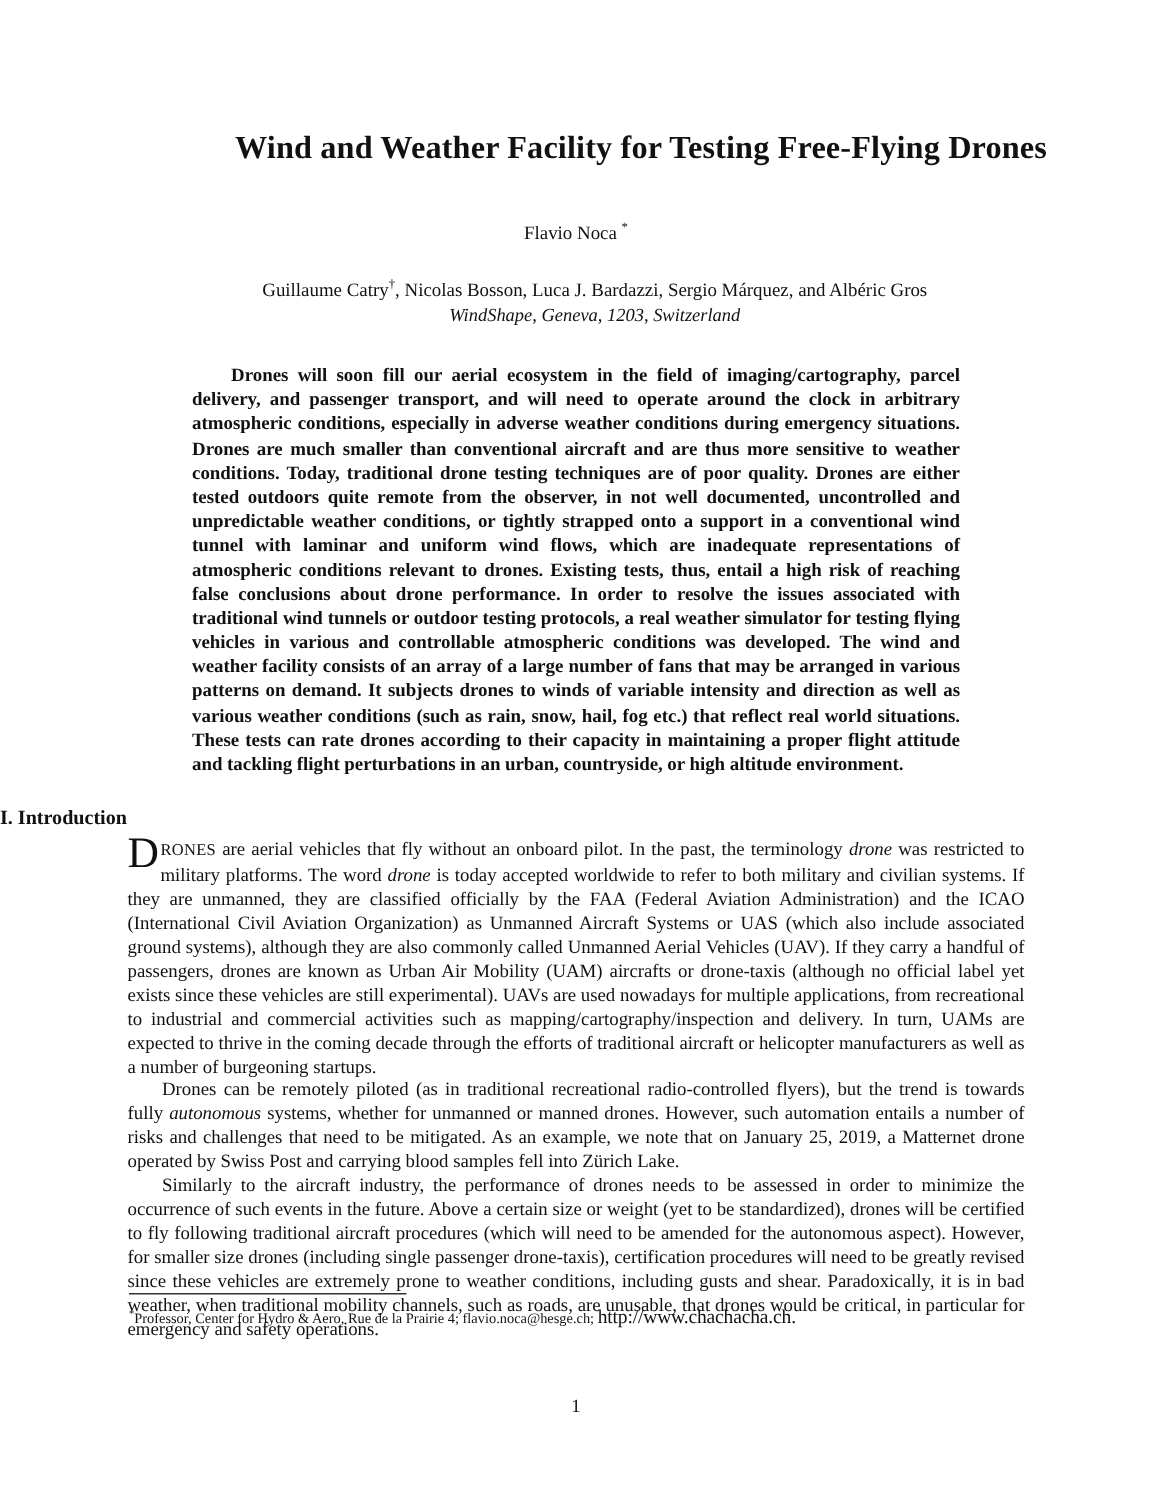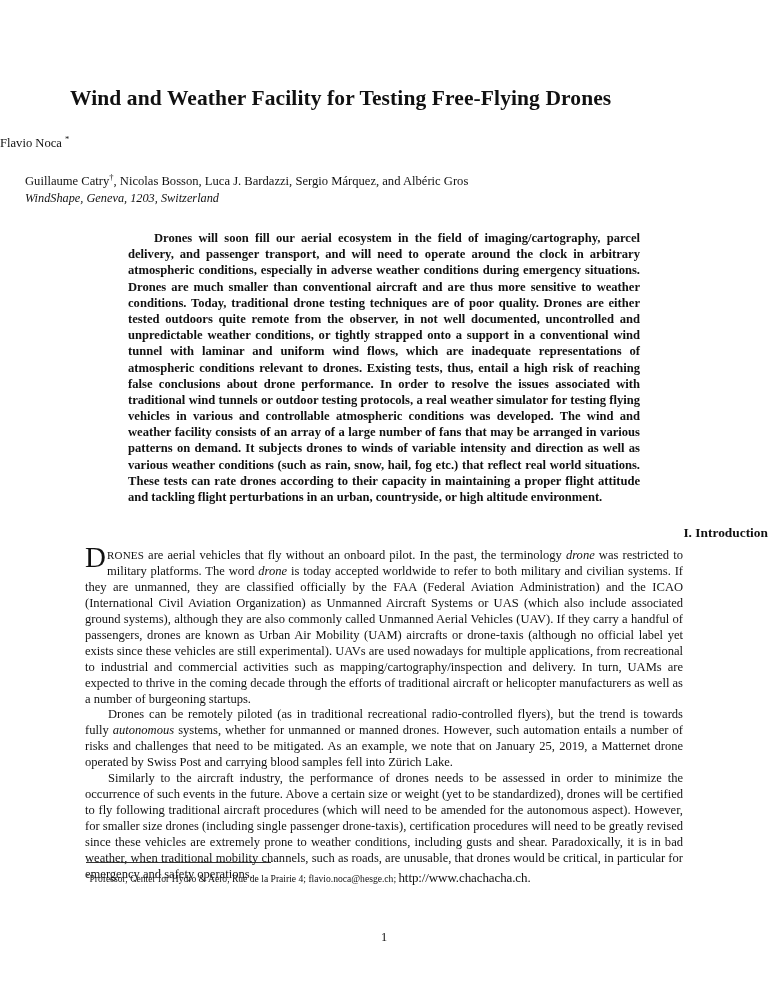--- a/index.html
+++ b/index.html
@@ -18,33 +18,33 @@
   .page {
     width: 768px;
     height: 995px;
     position: relative;
     box-sizing: border-box;
     padding: 0;
   }
 
   
   .title {
-    text-align: left;
+    text-align: right;
     font-weight: bold;
     font-size: 21.5px;
     line-height: 1.2;
     margin: 0;
     padding: 86px 70px 0 70px;
     letter-spacing: 0.1px;
   }
 
   
   .author-block {
-    text-align: left;
-    margin-top: 22px;
+    text-align: center;
+    margin-top: 34px;
   }
   .author-line {
     font-size: 12.6px;
     line-height: 1.45;
   }
   .affil-line {
     font-style: italic;
     font-size: 12.3px;
     line-height: 1.45;
   }
@@ -67,21 +67,21 @@
     font-size: 12.6px;
     line-height: 1.285;
     text-align: justify;
     text-indent: 26px;
     hyphens: manual;
     word-spacing: -0.1px;
   }
 
   
   .section-heading {
-    text-align: right;
+    text-align: left;
     font-weight: bold;
     font-size: 13.4px;
     margin: 20px 0 3px 0;
   }
 
   
   .body-col {
     margin: 0 auto;
     width: 598px;
     font-size: 12.55px;

